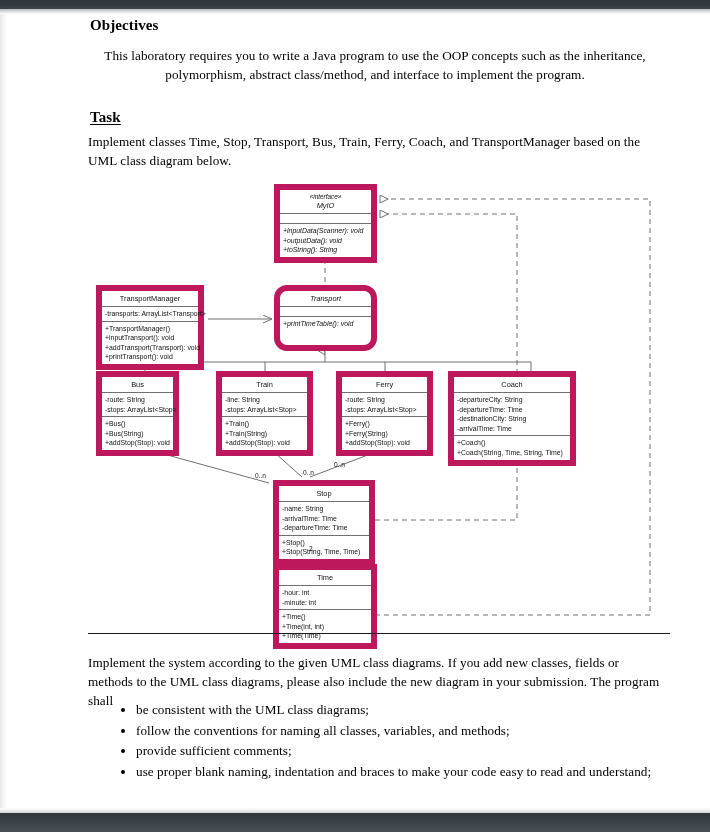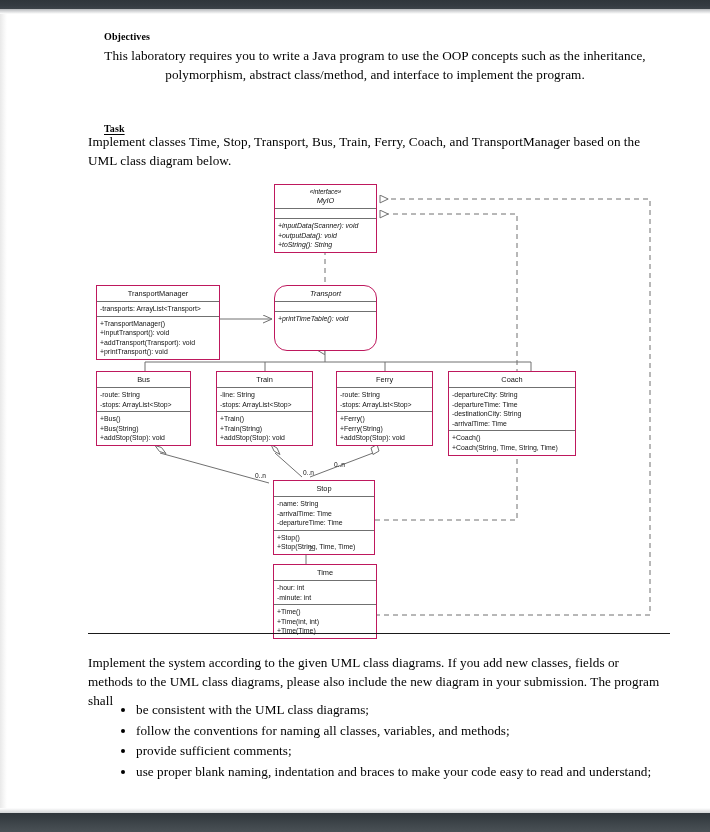--- a/index.html
+++ b/index.html
@@ -48,22 +48,22 @@
 
   .page {
     position: absolute;
     left: 0; top: 14px;
     width: 710px;
     height: 794px;
   }
 
   h2.heading {
     position: absolute;
-    margin: 16px;
-    font-size: 10px;
+    margin: 2px;
+    font-size: 15px;
     font-weight: bold;
     letter-spacing: 0.1px;
   }
   #objectives-title { left: 88px; top: 1px; }
   #task-title {
     left: 88px; top: 93px;
     text-decoration: underline;
     text-underline-offset: 2px;
   }
   p.body {
@@ -105,21 +105,21 @@
   #uml {
     position: absolute;
     left: 88px; top: 158px;
     width: 580px; height: 455px;
   }
   #uml svg { display: block; }
 
   .cls-box {
     position: absolute;
     background: #ffffff;
-    border: 1px solid #be185d;
+    border: 6px solid #be185d;
     box-sizing: border-box;
     font-family: "Liberation Sans", "DejaVu Sans", sans-serif;
   }
   .cls-name {
     text-align: center;
     font-size: 7.4px;
     padding: 3px 2px 3px 2px;
     line-height: 9px;
     color: #111;
   }
@@ -216,42 +216,42 @@
       <div class="cls-stereo">«interface»</div>
       <div class="cls-name italic" style="padding-top:0;">MyIO</div>
       <div class="cls-sec empty"></div>
       <div class="cls-sec">
         <div class="italic">+inputData(Scanner): void</div>
         <div class="italic">+outputData(): void</div>
         <div class="italic">+toString(): String</div>
       </div>
     </div>
 
-    <div class="cls-box" style="left:8px; top:113px; width:124px;">
+    <div class="cls-box" style="left:8px; top:113px; width:108px;">
       <div class="cls-name">TransportManager</div>
       <div class="cls-sec">
         <div>-transports: ArrayList&lt;Transport&gt;</div>
       </div>
       <div class="cls-sec">
         <div>+TransportManager()</div>
         <div>+inputTransport(): void</div>
         <div>+addTransport(Transport): void</div>
         <div>+printTransport(): void</div>
       </div>
     </div>
 
     <div class="cls-box" style="left:186px; top:113px; width:103px; height:66px;border-radius:13px;">
       <div class="cls-name italic">Transport</div>
       <div class="cls-sec empty"></div>
       <div class="cls-sec">
         <div class="italic">+printTimeTable(): void</div>
       </div>
     </div>
 
-    <div class="cls-box" style="left:8px; top:199px; width:95px;">
+    <div class="cls-box" style="left:8px; top:199px; width:83px;">
       <div class="cls-name">Bus</div>
       <div class="cls-sec">
         <div>-route: String</div>
         <div>-stops: ArrayList&lt;Stop&gt;</div>
       </div>
       <div class="cls-sec">
         <div>+Bus()</div>
         <div>+Bus(String)</div>
         <div>+addStop(Stop): void</div>
       </div>

